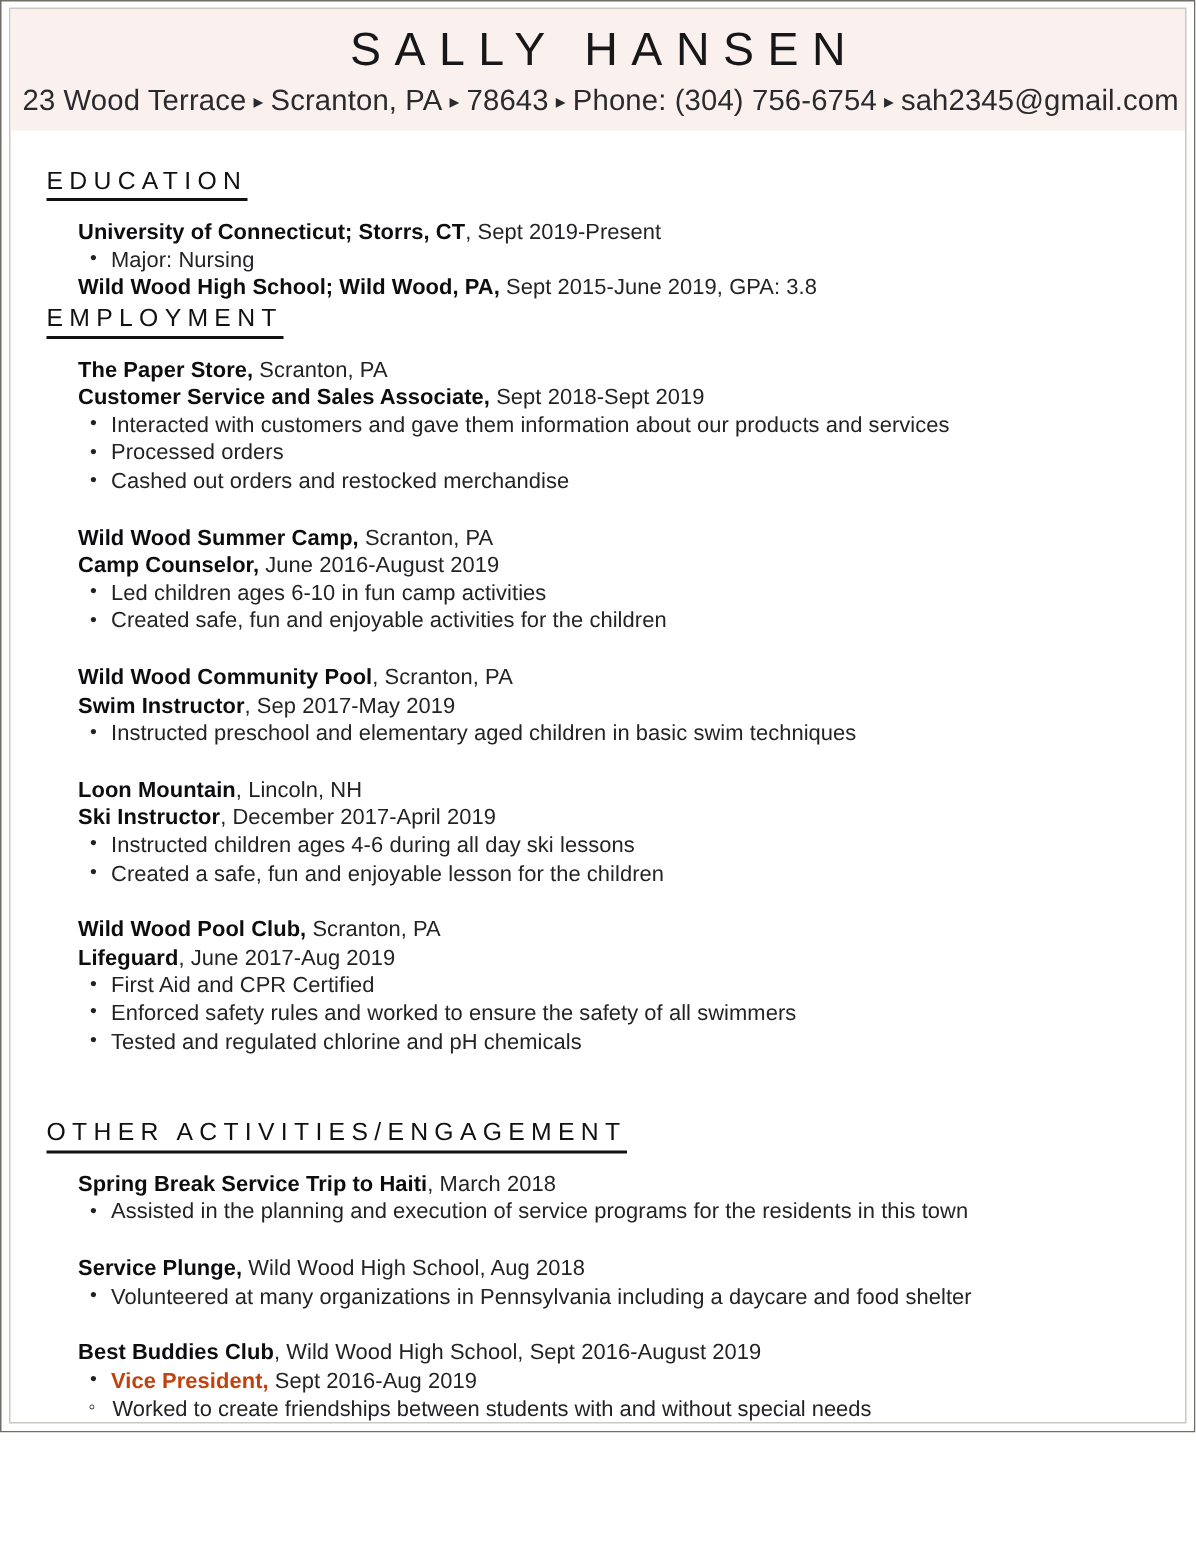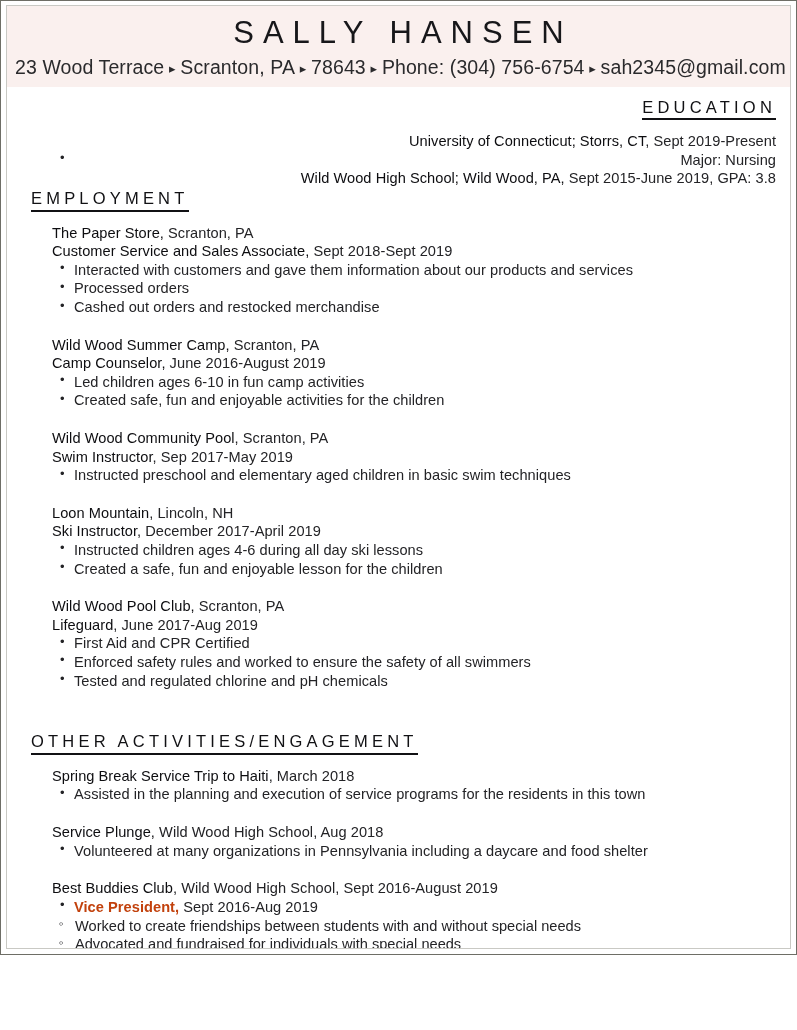--- a/index.html
+++ b/index.html
@@ -72,35 +72,35 @@
     display: inline-block;
     font-size: 16.5px;
     font-weight: 400;
     letter-spacing: 4.2px;
     color: #111114;
     border-bottom: 2px solid #111114;
     padding-bottom: 1px;
     margin: 0;
     line-height: 1.25;
   }
-  .sec-edu { margin-top: 10px; text-align: right; }
+  .sec-edu { margin-top: 24px; }
   .sec-emp { }
   .sec-other { margin-top: 41px; }
 
   .entries { margin-left: 21px; }
 
   .entry { margin-top: 0; }
   .entry-line {
     font-size: 14.6px;
     color: #232326;
     line-height: 1.27;
     letter-spacing: 0.05px;
   }
   .entry-line b {
-    font-weight: 400;
+    font-weight: 700;
     color: #0d0d10;
   }
   ul.bullets {
     list-style: none;
     margin: 0;
     padding: 0;
   }
   ul.bullets > li {
     position: relative;
     padding-left: 22px;

